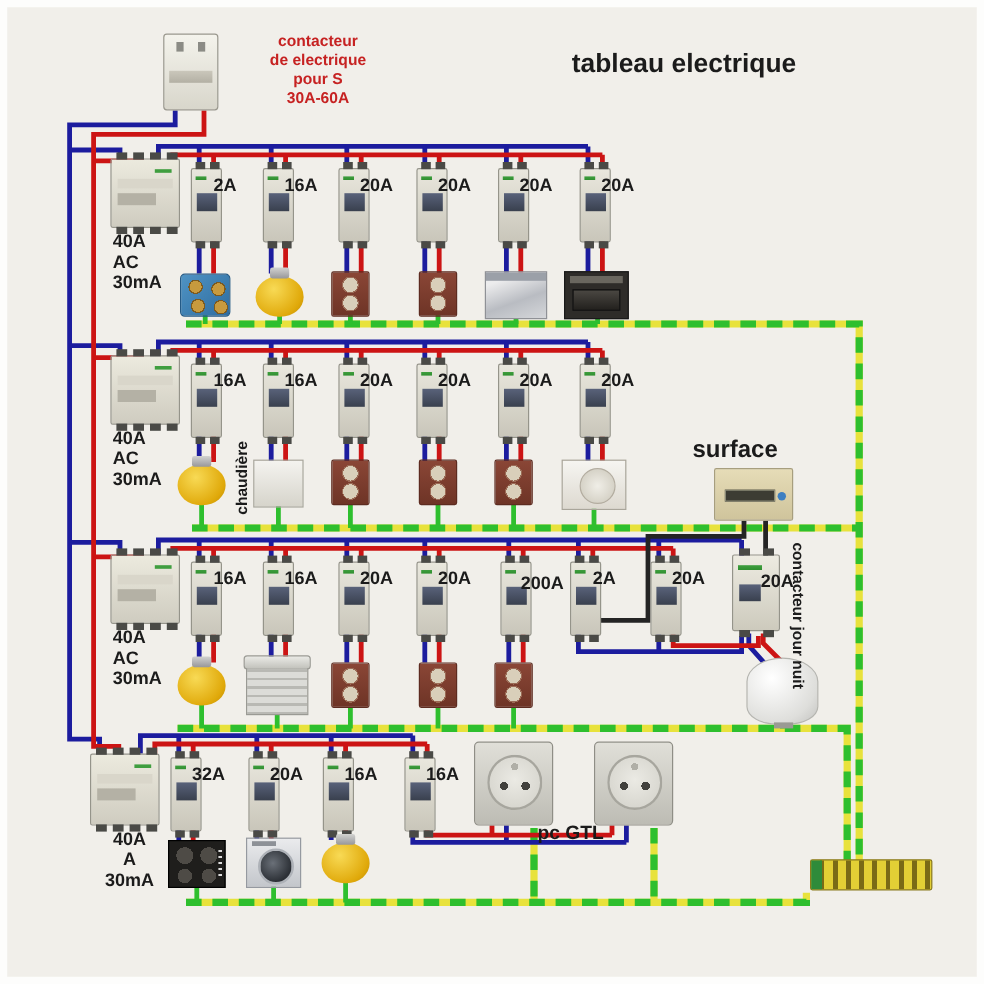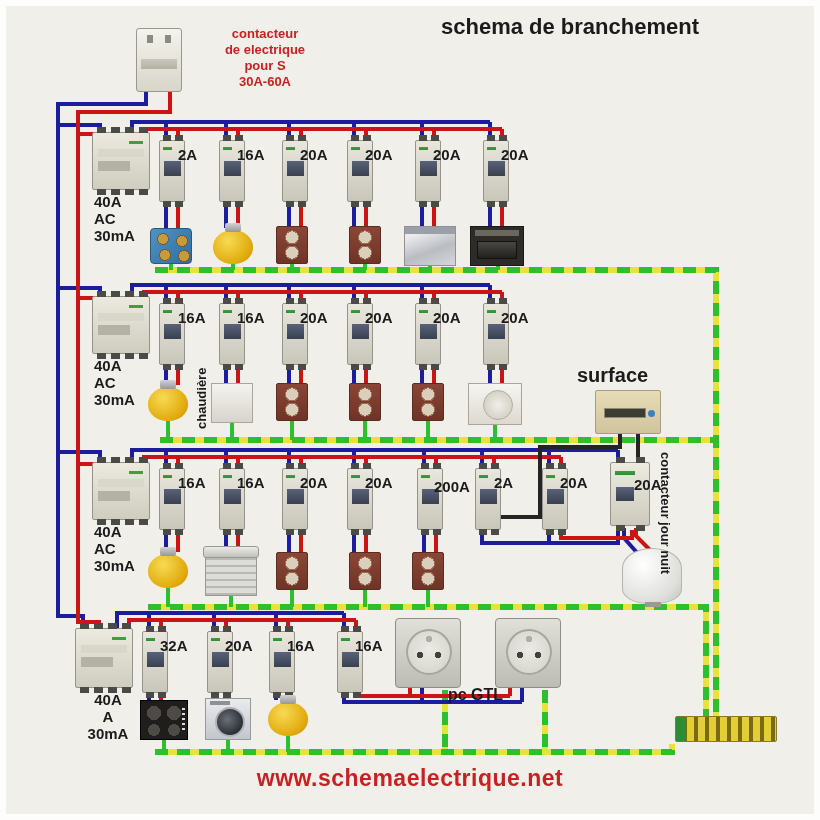--- a/index.html
+++ b/index.html
@@ -249,21 +249,21 @@
 
   <div class="dev cooktop" style="left:140px;top:700px"></div>
   <div class="dev washer" style="left:205px;top:698px"></div>
   <div class="dev lamp" style="left:268px;top:702px"></div>
   <div class="dev dinsock" style="left:395px;top:618px"></div>
   <div class="dev dinsock" style="left:495px;top:618px"></div>
   <div class="dev earthbar" style="left:675px;top:716px"></div>
 
   <div class="lbl redblock t-red" style="left:190px;top:26px;width:150px"><span>contacteur</span><br><span>de electrique</span><br><span>pour S</span><br><span>30A-60A</span></div>
 
-  <div class="lbl title" style="left:365px;top:14px;width:410px"><span>schema de branchement</span><br><br></div>
+  <div class="lbl title" style="left:365px;top:14px;width:410px"><br><span>tableau electrique</span><br></div>
 
   <div class="lbl rcdlbl" style="left:94px;top:194px"><span>40A</span><br><span>AC</span><br><span>30mA</span></div>
   <div class="lbl rcdlbl" style="left:94px;top:358px"><span>40A</span><br><span>AC</span><br><span>30mA</span></div>
   <div class="lbl rcdlbl" style="left:94px;top:524px"><span>40A</span><br><span>AC</span><br><span>30mA</span></div>
   <div class="lbl rcdlbl" style="left:86px;top:692px;width:44px;text-align:center"><span>40A</span><br><span>A</span><br><span>30mA</span></div>
 
   <div class="lbl rating" style="left:178px;top:146px">2A</div>
   <div class="lbl rating" style="left:237px;top:146px">16A</div>
   <div class="lbl rating" style="left:300px;top:146px">20A</div>
   <div class="lbl rating" style="left:365px;top:146px">20A</div>
@@ -289,14 +289,13 @@
   <div class="lbl rating" style="left:160px;top:637px">32A</div>
   <div class="lbl rating" style="left:225px;top:637px">20A</div>
   <div class="lbl rating" style="left:287px;top:637px">16A</div>
   <div class="lbl rating" style="left:355px;top:637px">16A</div>
 
   <div class="lbl compteur" style="left:577px;top:364px">surface</div>
   <div class="lbl vtext up" style="left:194px;top:381px;height:48px">chaudière</div>
   <div class="lbl vtext" style="left:658px;top:452px;height:84px"><span>contacteur</span> <span>jour nuit</span></div>
   <div class="lbl pcgtl" style="left:448px;top:686px">pc GTL</div>
 
-  <div class="lbl footer t-red" style="left:0;top:765px">www.schemaelectrique.net</div>
 </div>
 
 </body></html>

